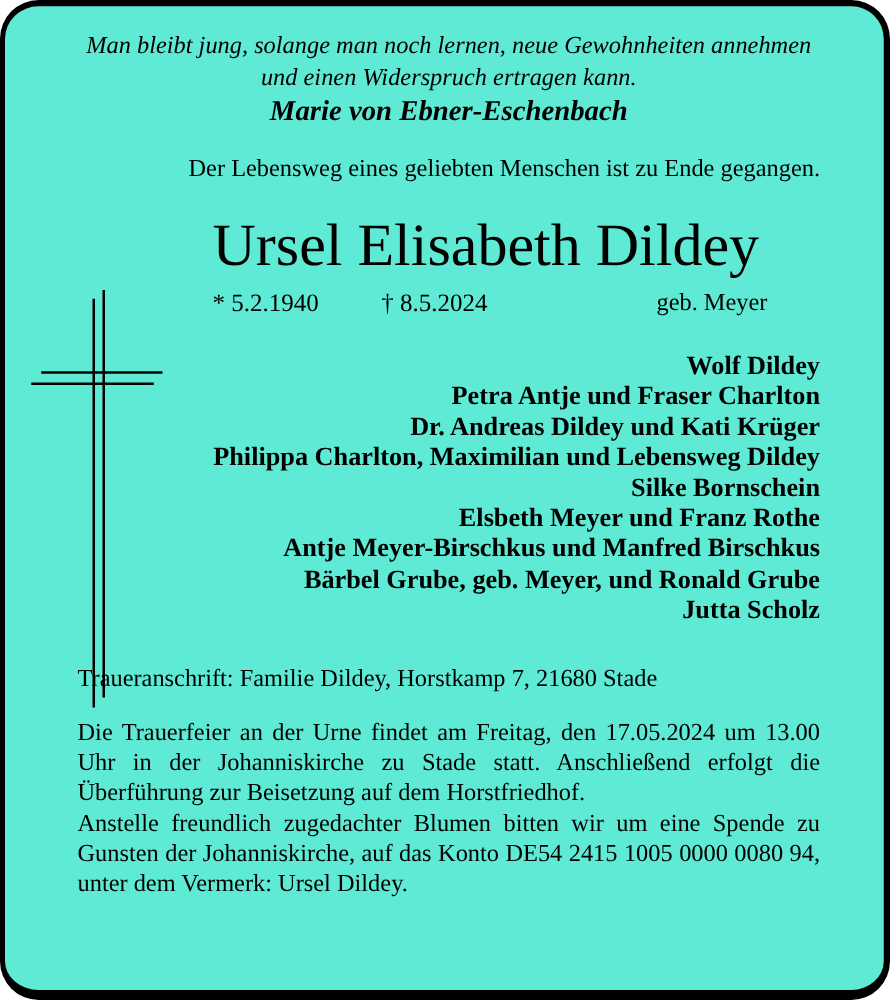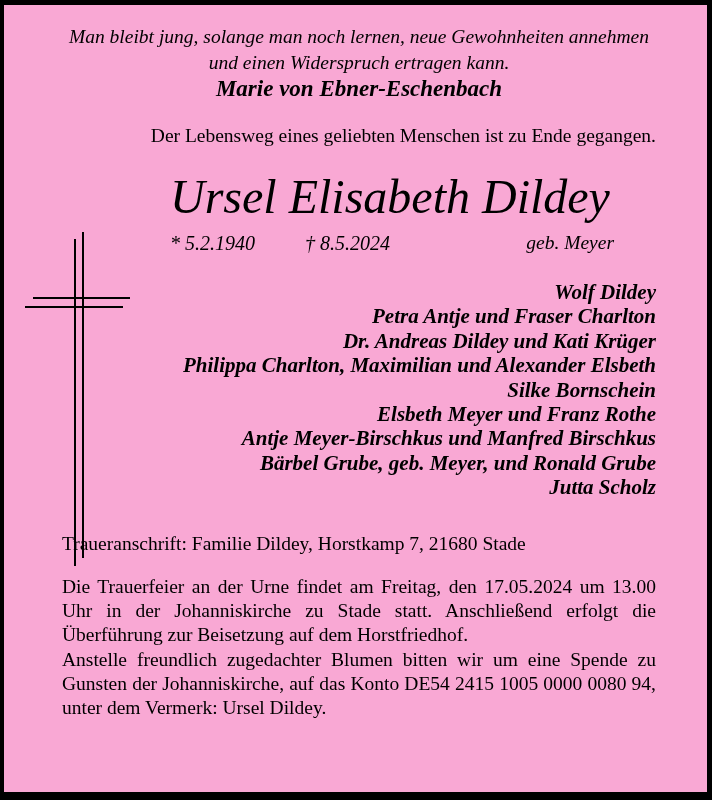--- a/index.html
+++ b/index.html
@@ -5,27 +5,28 @@
   html, body {
     margin: 0;
     padding: 0;
     background: #ffffff;
   }
   .page {
     position: relative;
     width: 712px;
     height: 800px;
     box-sizing: border-box;
-    background: #f9a8d4;
+    background: #5eead4;
     color: #000000;
     border-style: solid;
     border-color: #000000;
     border-width: 5px 5px 8px 4px;
     overflow: hidden;
     font-family: "Liberation Serif", "DejaVu Serif", serif;
+    border-radius: 31px;
   }
   .content {
     padding: 0 51px 0 58px;
   }
 
   
   .quote {
     margin-top: 19px;
     text-align: center;
     font-style: italic;
@@ -55,21 +56,20 @@
     line-height: 26px;
   }
 
   
   .main {
     position: relative;
     margin-top: 24px;
   }
   .indent {
     margin-left: 108px;
-    font-style: italic;
   }
   .deceased-name {
     font-size: 48px;
     line-height: 50px;
     white-space: nowrap;
   }
   .dates-row {
     display: flex;
     align-items: flex-start;
     width: 444px;
@@ -147,21 +147,21 @@
         <div class="deceased-name">Ursel Elisabeth Dildey</div>
         <div class="dates-row">
           <span class="birth-date">* 5.2.1940</span>
           <span class="death-date">† 8.5.2024</span>
           <span class="maiden-name">geb. Meyer</span>
         </div>
         <ul class="mourners">
           <li>Wolf Dildey</li>
           <li>Petra Antje und Fraser Charlton</li>
           <li>Dr. Andreas Dildey und Kati Krüger</li>
-          <li>Philippa Charlton, Maximilian und Alexander Elsbeth</li>
+          <li>Philippa Charlton, Maximilian und Lebensweg Dildey</li>
           <li>Silke Bornschein</li>
           <li>Elsbeth Meyer und Franz Rothe</li>
           <li>Antje Meyer-Birschkus und Manfred Birschkus</li>
           <li>Bärbel Grube, geb. Meyer, und Ronald Grube</li>
           <li>Jutta Scholz</li>
         </ul>
       </div>
     </div>
 
     <div class="address">Traueranschrift: Familie Dildey, Horstkamp 7, 21680 Stade</div>

